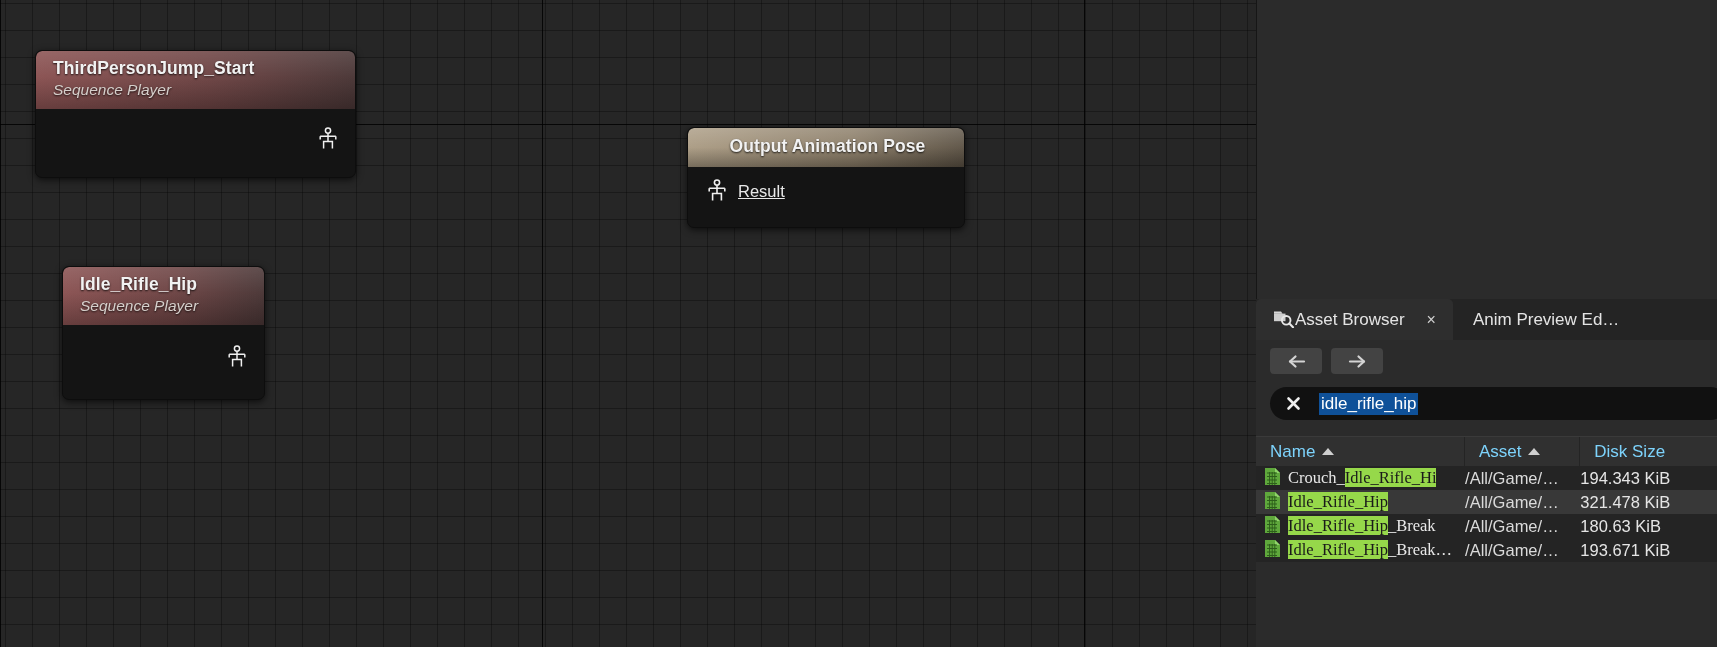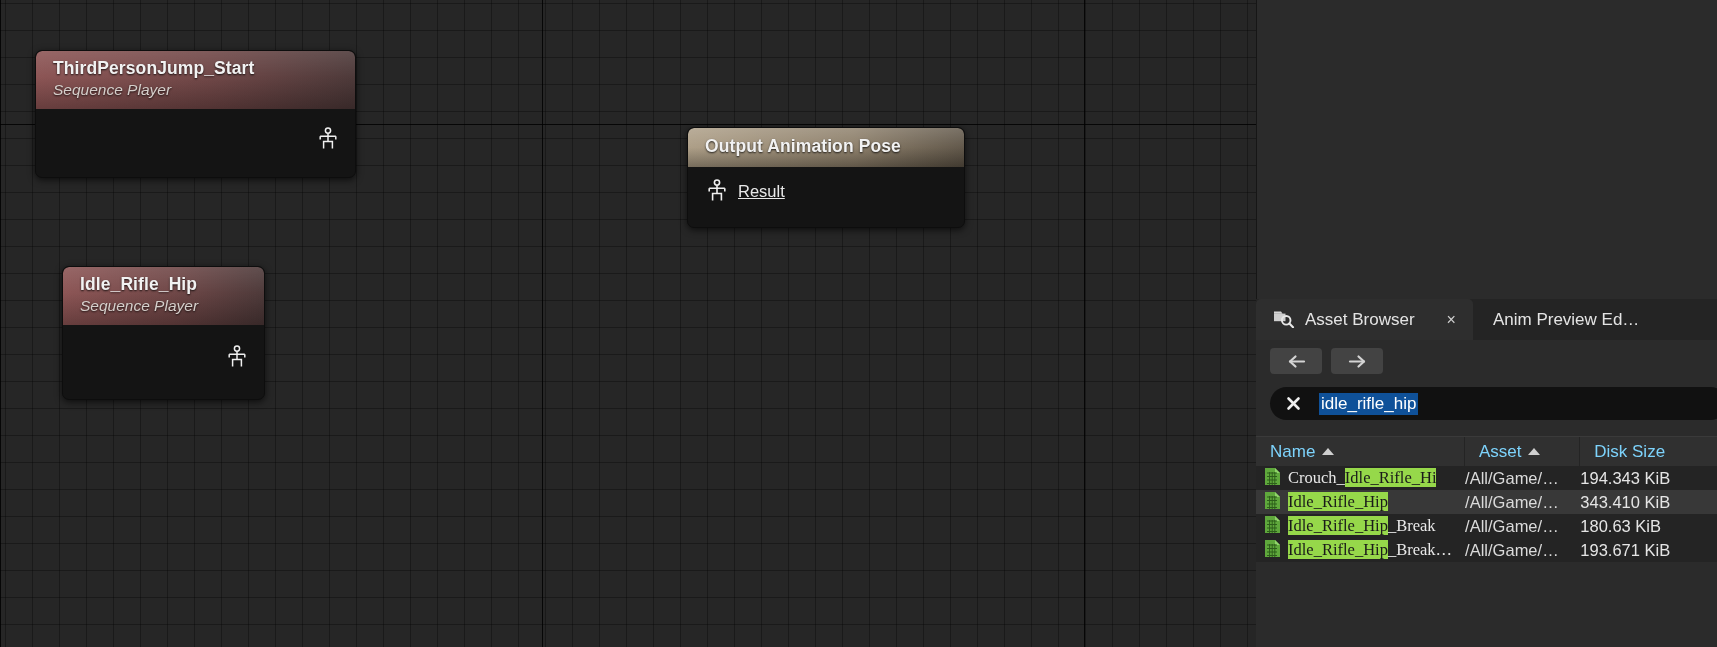--- a/index.html
+++ b/index.html
@@ -48,20 +48,21 @@
   .node-head.red {
     background-image:
       linear-gradient(to bottom, rgba(255,255,255,0.12) 0%, rgba(255,255,255,0.02) 45%, rgba(0,0,0,0.25) 100%),
       linear-gradient(to right, #8a5252 0%, #6d4444 55%, #4a3636 100%);
   }
   .node-head.tan {
     background-color: #9a8a72;
     background-image:
       linear-gradient(to bottom, rgba(255,255,255,0.16) 0%, rgba(255,255,255,0.03) 45%, rgba(0,0,0,0.28) 100%),
       linear-gradient(to right, #a89madeup 0%, #a89madeup 100%);
+    text-align: center;
   }
   .node-head.tan {
     background-image:
       linear-gradient(to bottom, rgba(255,255,255,0.18) 0%, rgba(255,255,255,0.03) 50%, rgba(0,0,0,0.30) 100%),
       linear-gradient(to right, #ab9c84 0%, #8b7d68 60%, #5d5345 100%);
   }
   .node-title {
     font-size: 17.5px; font-weight: bold; color: #f2f2f2;
     letter-spacing: 0.1px;
     text-shadow: 0 1px 2px rgba(0,0,0,0.8);
@@ -90,21 +91,21 @@
     position: absolute; left: 0; top: 0; right: 0; height: 299px;
     background: #2b2b2b;
     border-left: 1px solid #161616;
   }
   #lower-pane {
     position: absolute; left: 0; top: 299px; right: 0; bottom: 0;
     background: #242424;
   }
   .tabstrip { position: relative; height: 41px; display: flex; align-items: flex-end; }
   .tab {
-    display: flex; align-items: center; gap: 10px;
+    display: flex; align-items: center; gap: 0;
     height: 41px; padding: 0 17px;
     border-top-left-radius: 5px; border-top-right-radius: 5px;
   }
   .tab.active { background: #2e2e2e; }
   .tab.inactive { color: #c9c9c9; }
   .tab-label { font-size: 17px; color: #e4e4e4; white-space: nowrap; }
   .tab-close { font-size: 16px; color: #cfcfcf; margin-left: 22px; line-height: 1; }
 
   .browser-body {
     position: absolute; left: 0; top: 41px; right: 0; bottom: 0;
@@ -324,21 +325,21 @@
                     <path d="M1 1 h10 l5 5 v12 h-15 z" fill="#5fa83c"></path>
                     <path d="M11 1 l5 5 h-5 z" fill="#8fd46a"></path>
                     <g stroke="#2d5e1b" stroke-width="1">
                       <path d="M3 6 h10 M3 9.5 h10 M3 13 h10 M3 16.5 h10"></path>
                       <path d="M5.6 5 v13 M8.2 5 v13 M10.8 5 v13"></path>
                     </g>
                   </svg></span>
                 <span class="nm"><span class="hl">Idle_Rifle_Hip</span></span>
               </div>
               <div class="rcell path">/All/Game/…</div>
-              <div class="rcell size">343.410 KiB</div>
+              <div class="rcell size">321.478 KiB</div>
             </div>
             <div class="row">
               <div class="rcell name">
                 <span><svg class="asset-icon" viewBox="0 0 17 19">
                     <path d="M1 1 h10 l5 5 v12 h-15 z" fill="#5fa83c"></path>
                     <path d="M11 1 l5 5 h-5 z" fill="#8fd46a"></path>
                     <g stroke="#2d5e1b" stroke-width="1">
                       <path d="M3 6 h10 M3 9.5 h10 M3 13 h10 M3 16.5 h10"></path>
                       <path d="M5.6 5 v13 M8.2 5 v13 M10.8 5 v13"></path>
                     </g>

